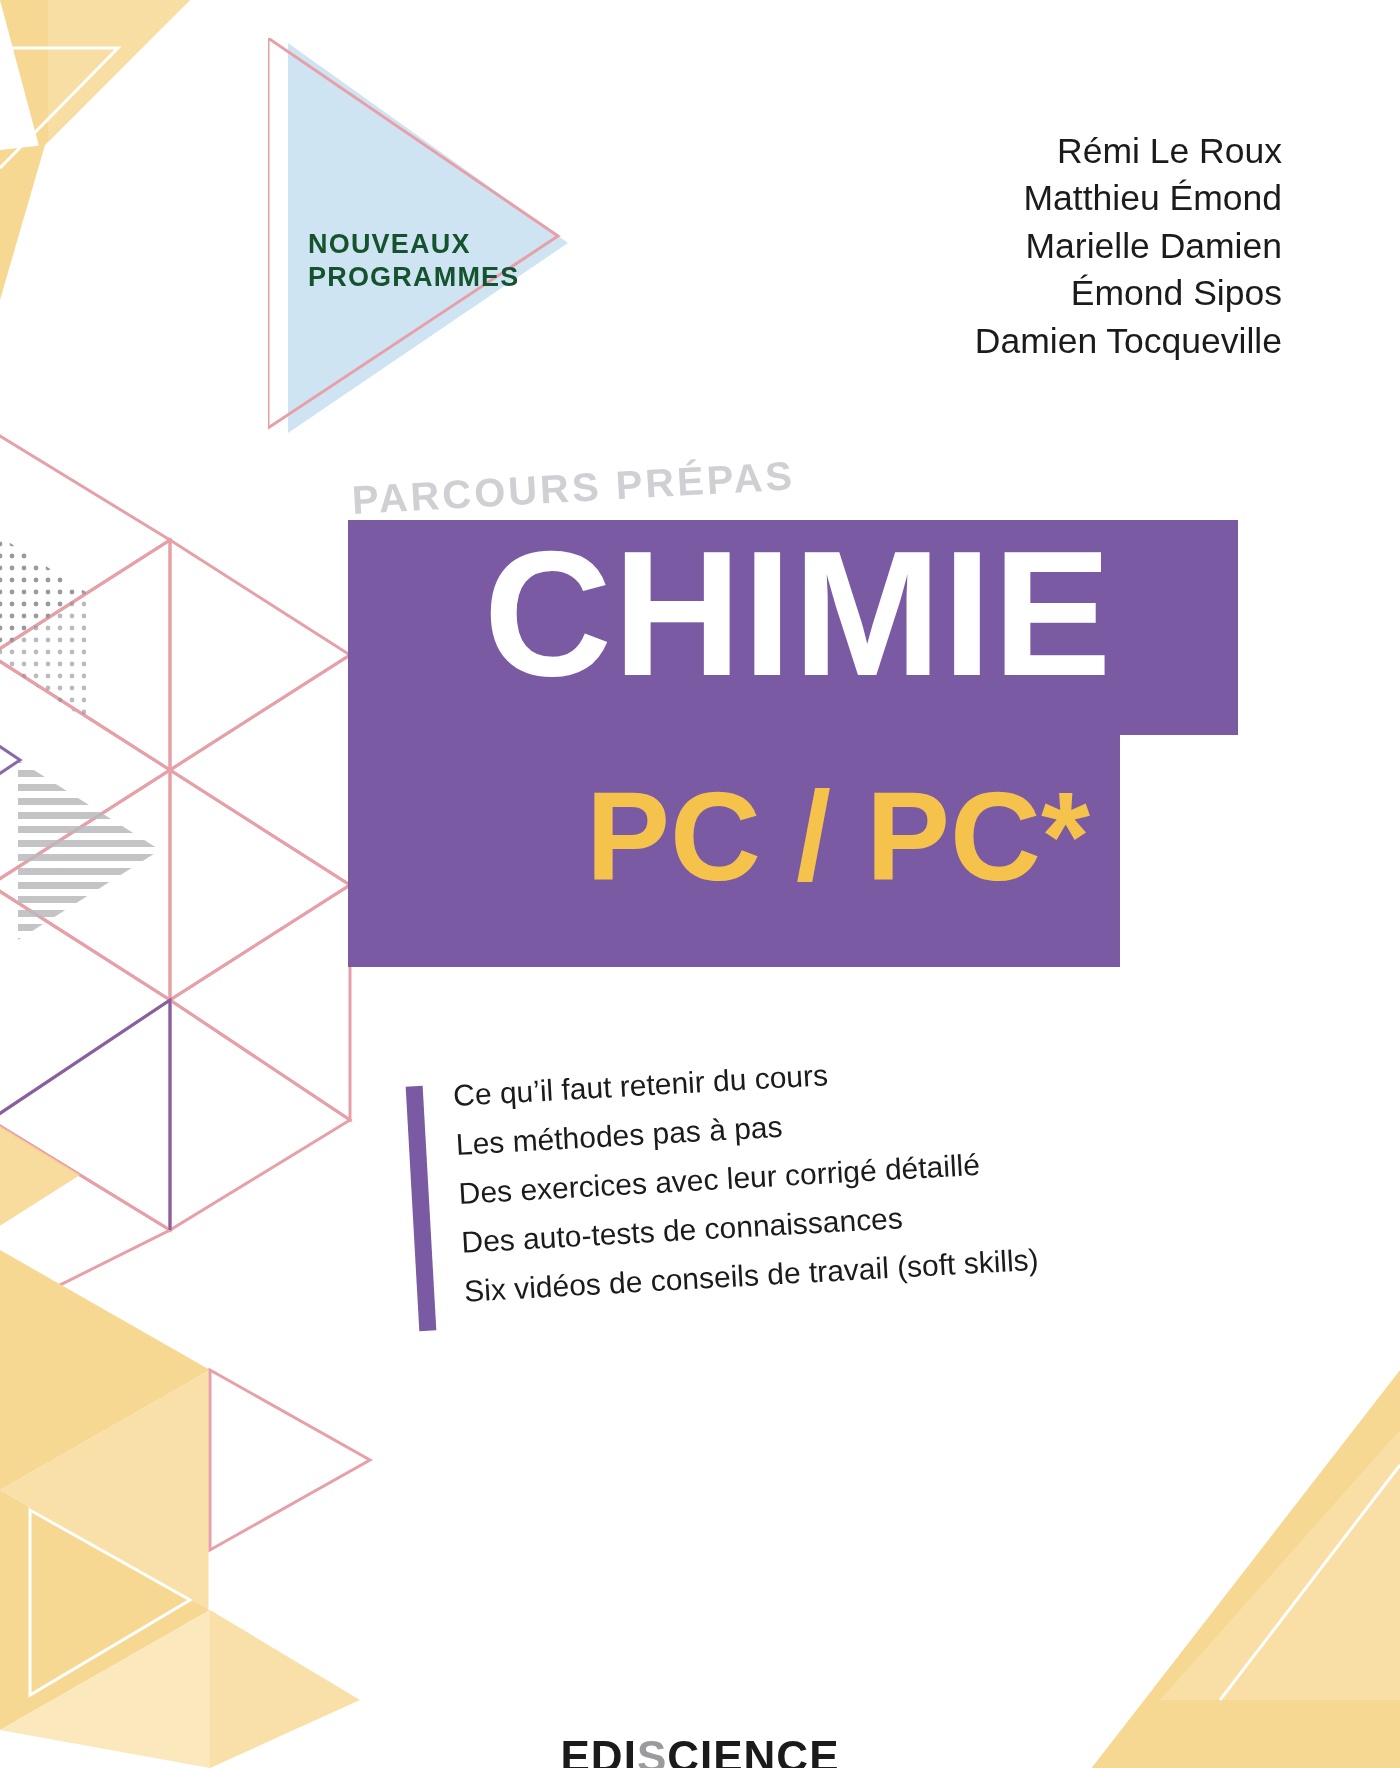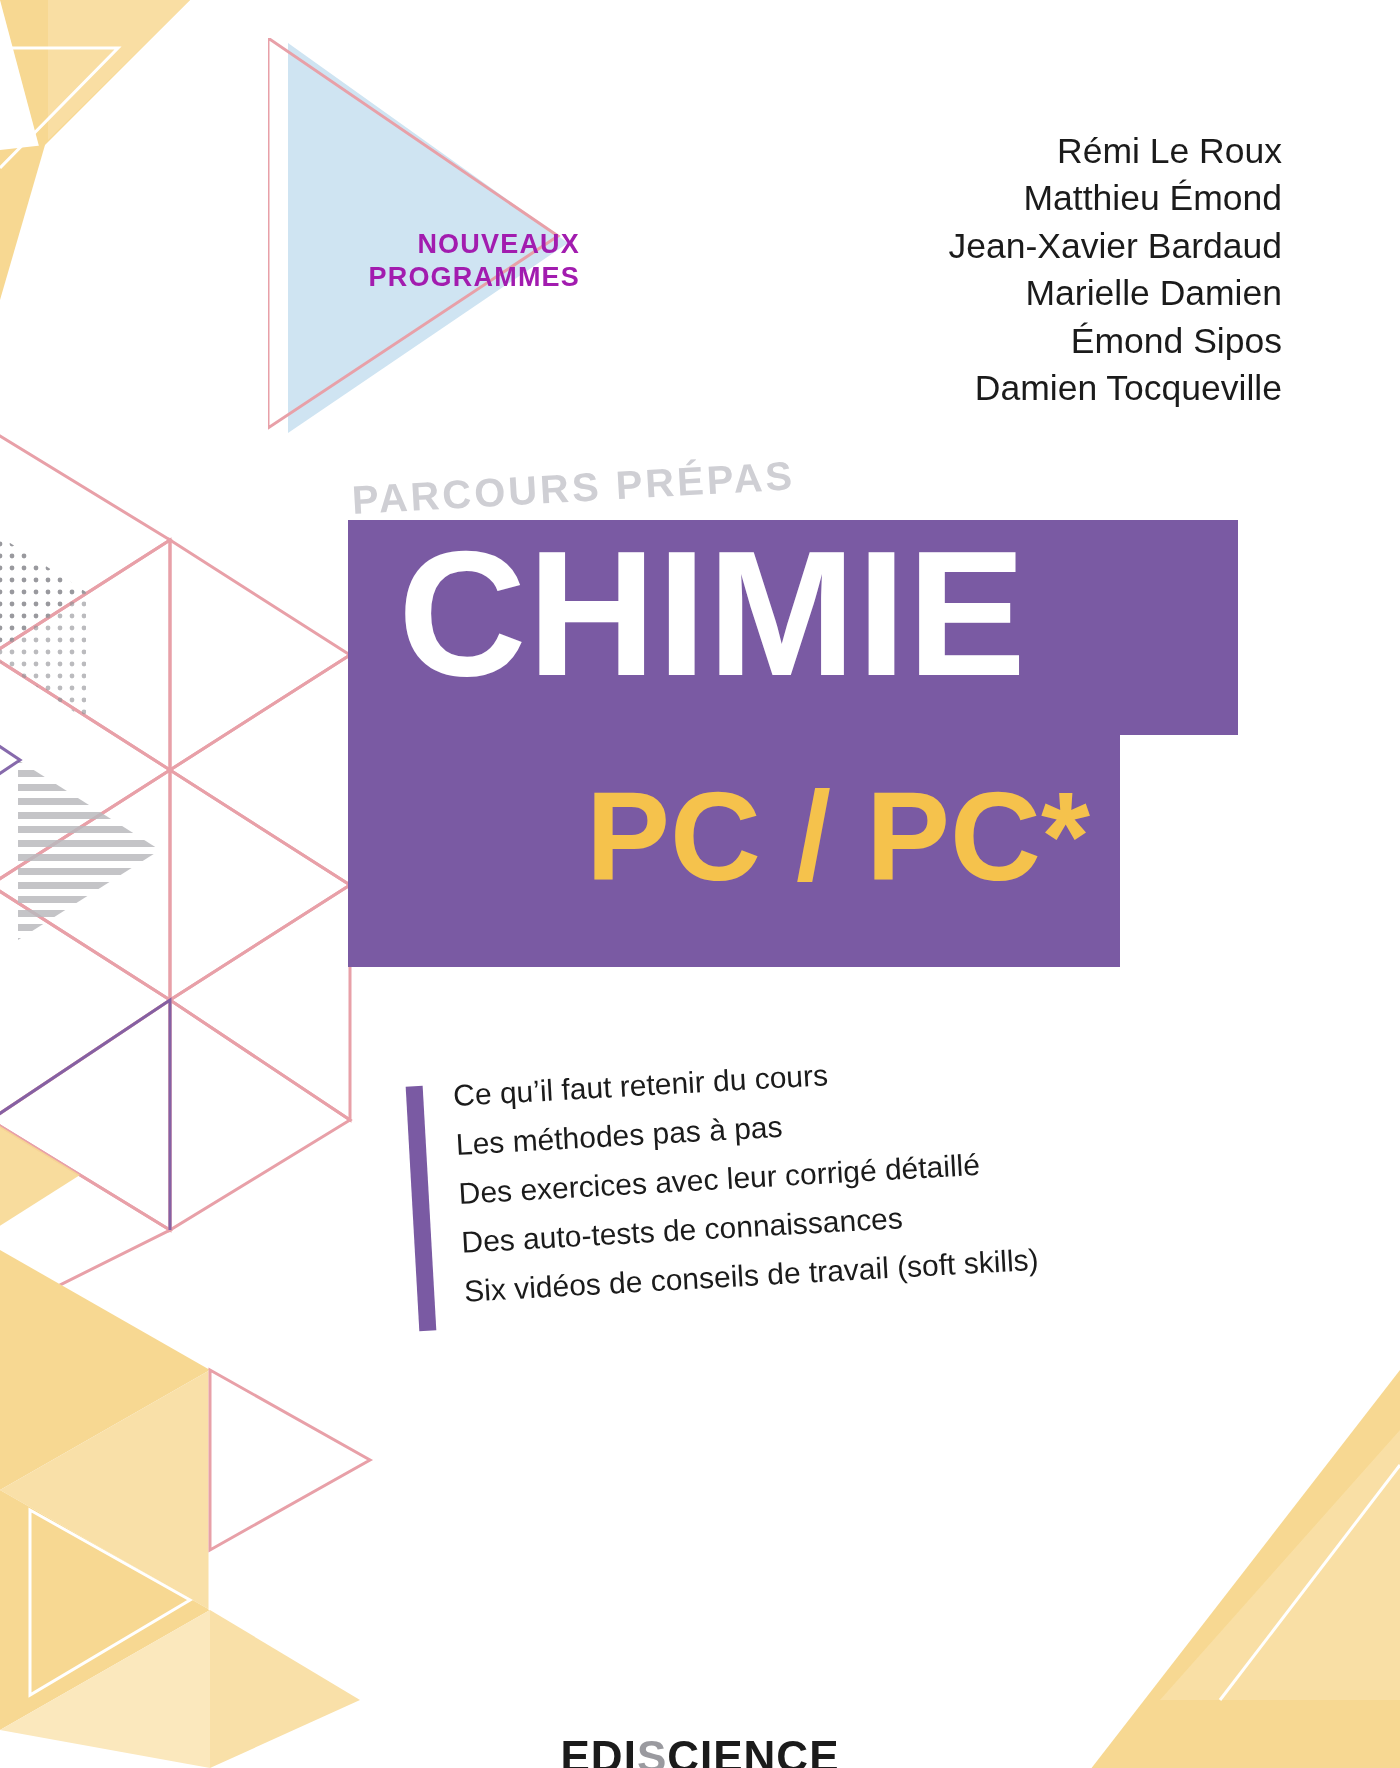--- a/index.html
+++ b/index.html
@@ -31,27 +31,26 @@
     left: 268px;
     top: 38px;
     width: 360px;
     height: 400px;
   }
   #badge-text {
     position: absolute;
     left: 40px;
     top: 190px;
     width: 260px;
-    color: #a21caf;
+    color: #14532d;
     font-weight: bold;
     font-size: 27px;
     letter-spacing: 1.2px;
     line-height: 1.22;
-    text-align: right;
-    margin-left: 12px;
+    text-align: left;
   }
 
   
   #authors {
     position: absolute;
     right: 118px;
     top: 128px;
     text-align: right;
     color: #1b1b1b;
     font-size: 35.5px;
@@ -85,20 +84,21 @@
   #title-main {
     position: absolute;
     left: 398px;
     top: 525px;
     width: 800px;
     color: #ffffff;
     font-weight: bold;
     font-size: 178px;
     letter-spacing: 1px;
     line-height: 1;
+    text-align: center;
   }
   #subtitle-block {
     position: absolute;
     left: 348px;
     top: 735px;
     width: 772px;
     height: 232px;
     background: #7a5aa3;
   }
   #subtitle {
@@ -243,21 +243,20 @@
   <div id="badge-wrap">
     <div id="badge-text">
       <div>NOUVEAUX</div>
       <div>PROGRAMMES</div>
     </div>
   </div>
 
   <div id="authors">
     <div>Rémi Le Roux</div>
     <div>Matthieu Émond</div>
-    <div>Jean-Xavier Bardaud</div>
     <div>Marielle Damien</div>
     <div>Émond Sipos</div>
     <div>Damien Tocqueville</div>
   </div>
 
   <div id="series">PARCOURS PRÉPAS</div>
 
   <div id="title-block"></div>
   <div id="title-main">CHIMIE</div>
 

